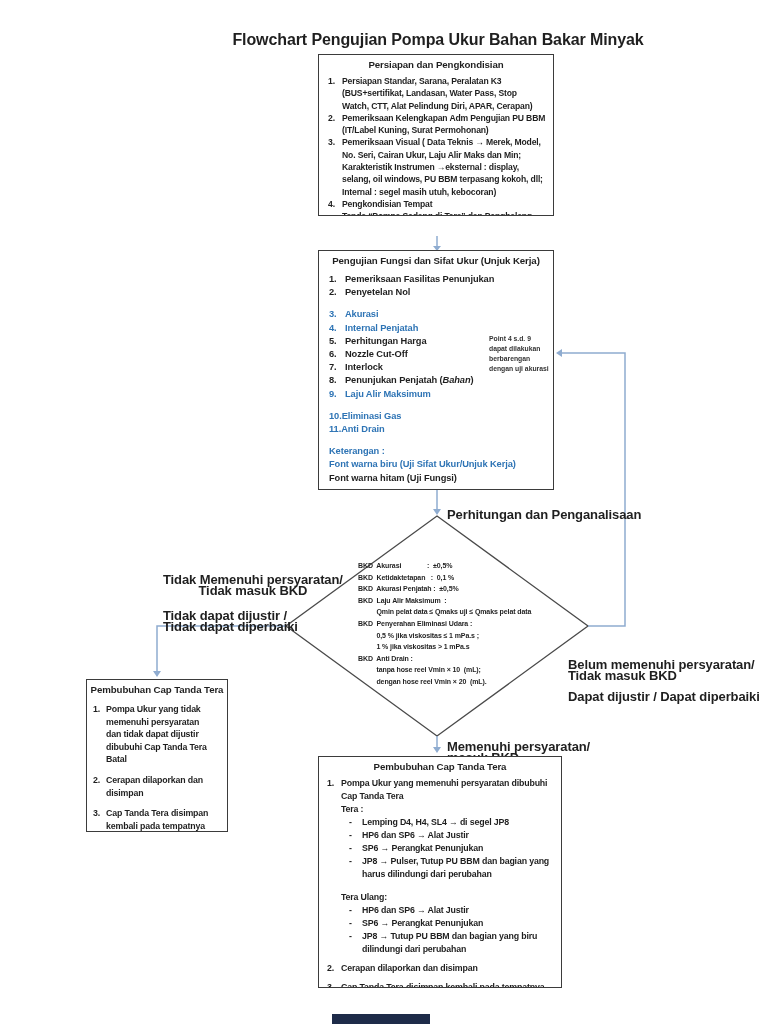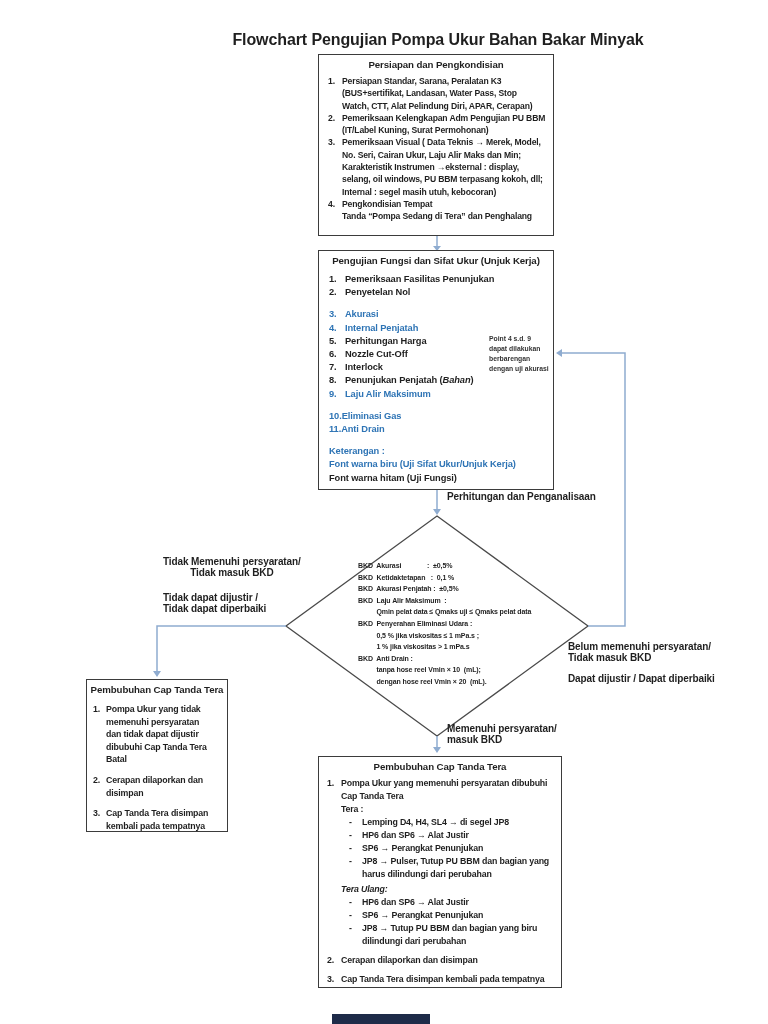--- a/index.html
+++ b/index.html
@@ -12,58 +12,58 @@
   svg.overlay{position:absolute;left:0;top:0;width:768px;height:1024px;}
   .abs{position:absolute;}
   .preline{white-space:pre-line;}
   .blue{color:var(--blue);}
   
   #title{left:168px;top:31px;width:540px;text-align:center;font-size:16px;letter-spacing:-0.1px;}
   
   .fbox{position:absolute;background:#fff;border:1.6px solid var(--border);box-sizing:border-box;overflow:hidden;}
   .bhead{text-align:center;font-size:9.7px;padding-top:4px;letter-spacing:-0.1px;}
   
-  #prep-box{left:318px;top:54px;width:236px;height:182px;}
+  #prep-box{left:318px;top:54px;width:236px;height:162px;}
   #prep-box .bbody{padding:5px 5px 0 9px;font-size:8.6px;line-height:12.3px;letter-spacing:-0.15px;}
   .nrow{display:flex;}
   .nrow .num{flex:0 0 14px;}
   .nrow .txt{flex:1;white-space:pre-line;}
   
   #test-box{left:318px;top:250px;width:236px;height:240px;}
   #test-box .bbody{padding:7px 5px 0 10px;font-size:9.3px;line-height:13.2px;letter-spacing:-0.1px;}
   .trow{display:flex;}
   .trow .num{flex:0 0 16px;}
   .trow.tens .num{flex:0 0 auto;}
   .mt9{margin-top:9px;}
   .italic{font-style:italic;}
   
   #side-note{left:489px;top:334px;width:72px;font-size:6.8px;line-height:10px;font-weight:600;color:#333;}
   
-  .flabel{font-size:10px;line-height:11px;letter-spacing:-0.1px;}
+  .flabel{font-size:13px;line-height:11px;letter-spacing:-0.1px;margin-top:18px;}
   #analysis-label{left:447px;top:491px;}
   #left-label-1{left:163px;top:556px;text-align:center;}
   #left-label-2{left:163px;top:592px;}
   #right-label-1{left:568px;top:641px;}
   #right-label-2{left:568px;top:673px;}
   #pass-label{left:447px;top:723px;}
   
   #diamond-text{left:358px;top:560px;font-size:7px;line-height:11.6px;letter-spacing:-0.1px;}
   #diamond-text div{white-space:pre;}
   
   #fail-box{left:86px;top:679px;width:142px;height:153px;}
   #fail-box .bbody{padding:4px 5px 0 6px;font-size:8.8px;line-height:12.6px;letter-spacing:-0.15px;}
   #fail-box .nrow{margin-top:8px;}
   #fail-box .nrow:first-of-type{margin-top:4px;}
   #fail-box .nrow .num{flex:0 0 13px;}
   
   #pass-box{left:318px;top:756px;width:244px;height:232px;}
   #pass-box .bbody{padding:5px 7px 0 8px;font-size:8.8px;line-height:13px;letter-spacing:-0.15px;}
   #pass-box .nrow .num{flex:0 0 14px;}
   .sub{padding-left:14px;}
-  .mt2{margin-top:2px;font-style:italic;}
+  .mt2{margin-top:10px;}
   .mt6{margin-top:6px;}
   .bullet{display:flex;padding-left:22px;}
   .bullet .dash{flex:0 0 13px;}
   .bullet .btxt{flex:1;white-space:pre-line;}
   
   #footer-bar{left:332px;top:1014px;width:98px;height:10px;background:var(--footerbar);}
 </style>
 </head>
 <body>
 

